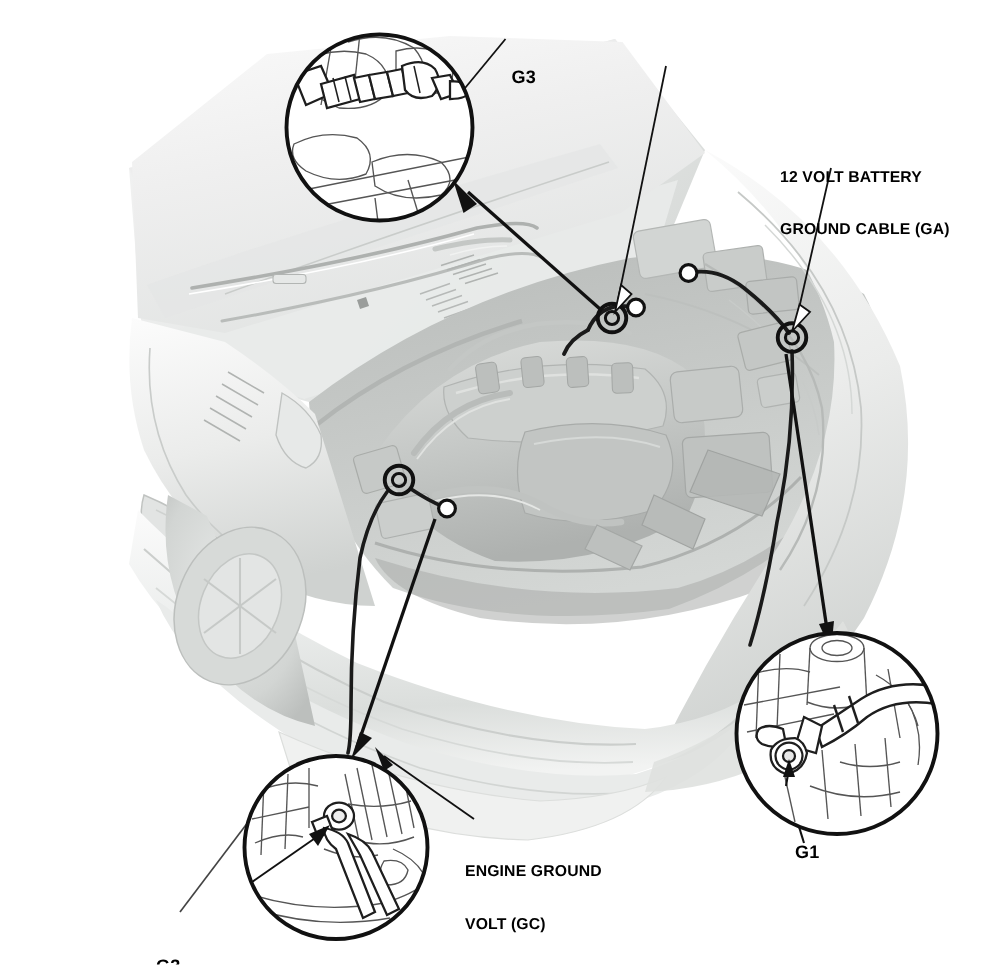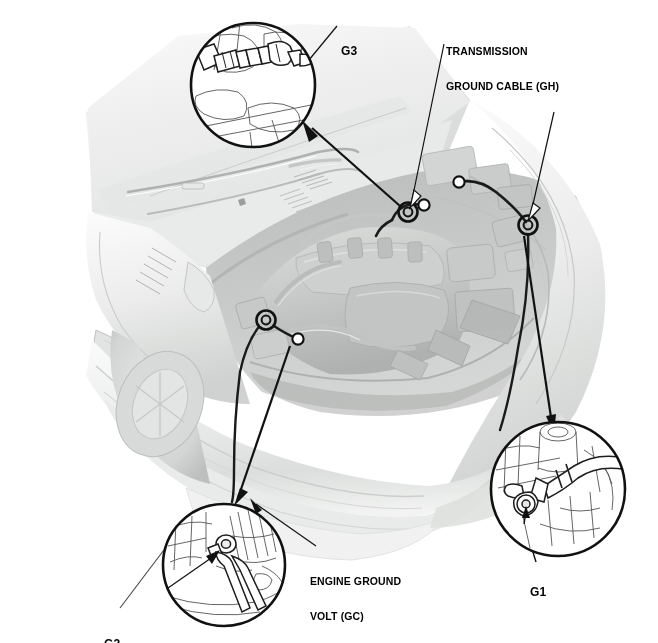--- a/index.html
+++ b/index.html
@@ -434,32 +434,32 @@
         <path d="M206,556 L220,550 L212,564 Z" fill="#111111"></path>
       </g>
     </g>
     <circle cx="224" cy="565" r="61" fill="none" stroke="#111111" stroke-width="2.6"></circle>
   </svg>
 
   <div class="label label-tag" style="left:341px; top:18px;">
     <div>G3</div>
   </div>
 
-  <div class="label label-sm" style="left:446px; top:22px;">
-    <div>TRANSMISSION</div>
-    <div>GROUND CABLE (GH)</div>
+
+  <div class="label label-sm" style="left:520px; top:89px;">
+    <div>12 VOLT BATTERY</div>
+    <div>GROUND CABLE (GA)</div>
   </div>
-
 
   <div class="label label-sm" style="left:310px; top:552px;">
     <div>ENGINE GROUND</div>
     <div>VOLT (GC)</div>
   </div>
 
-  <div class="label label-tag" style="left:530px; top:559px;">
+  <div class="label label-tag" style="left:530px; top:535px;">
     <div>G1</div>
   </div>
 
   <div class="label label-tag" style="left:104px; top:611px;">
     <div>G2</div>
   </div>
 
 </div>
 
 </body></html>

